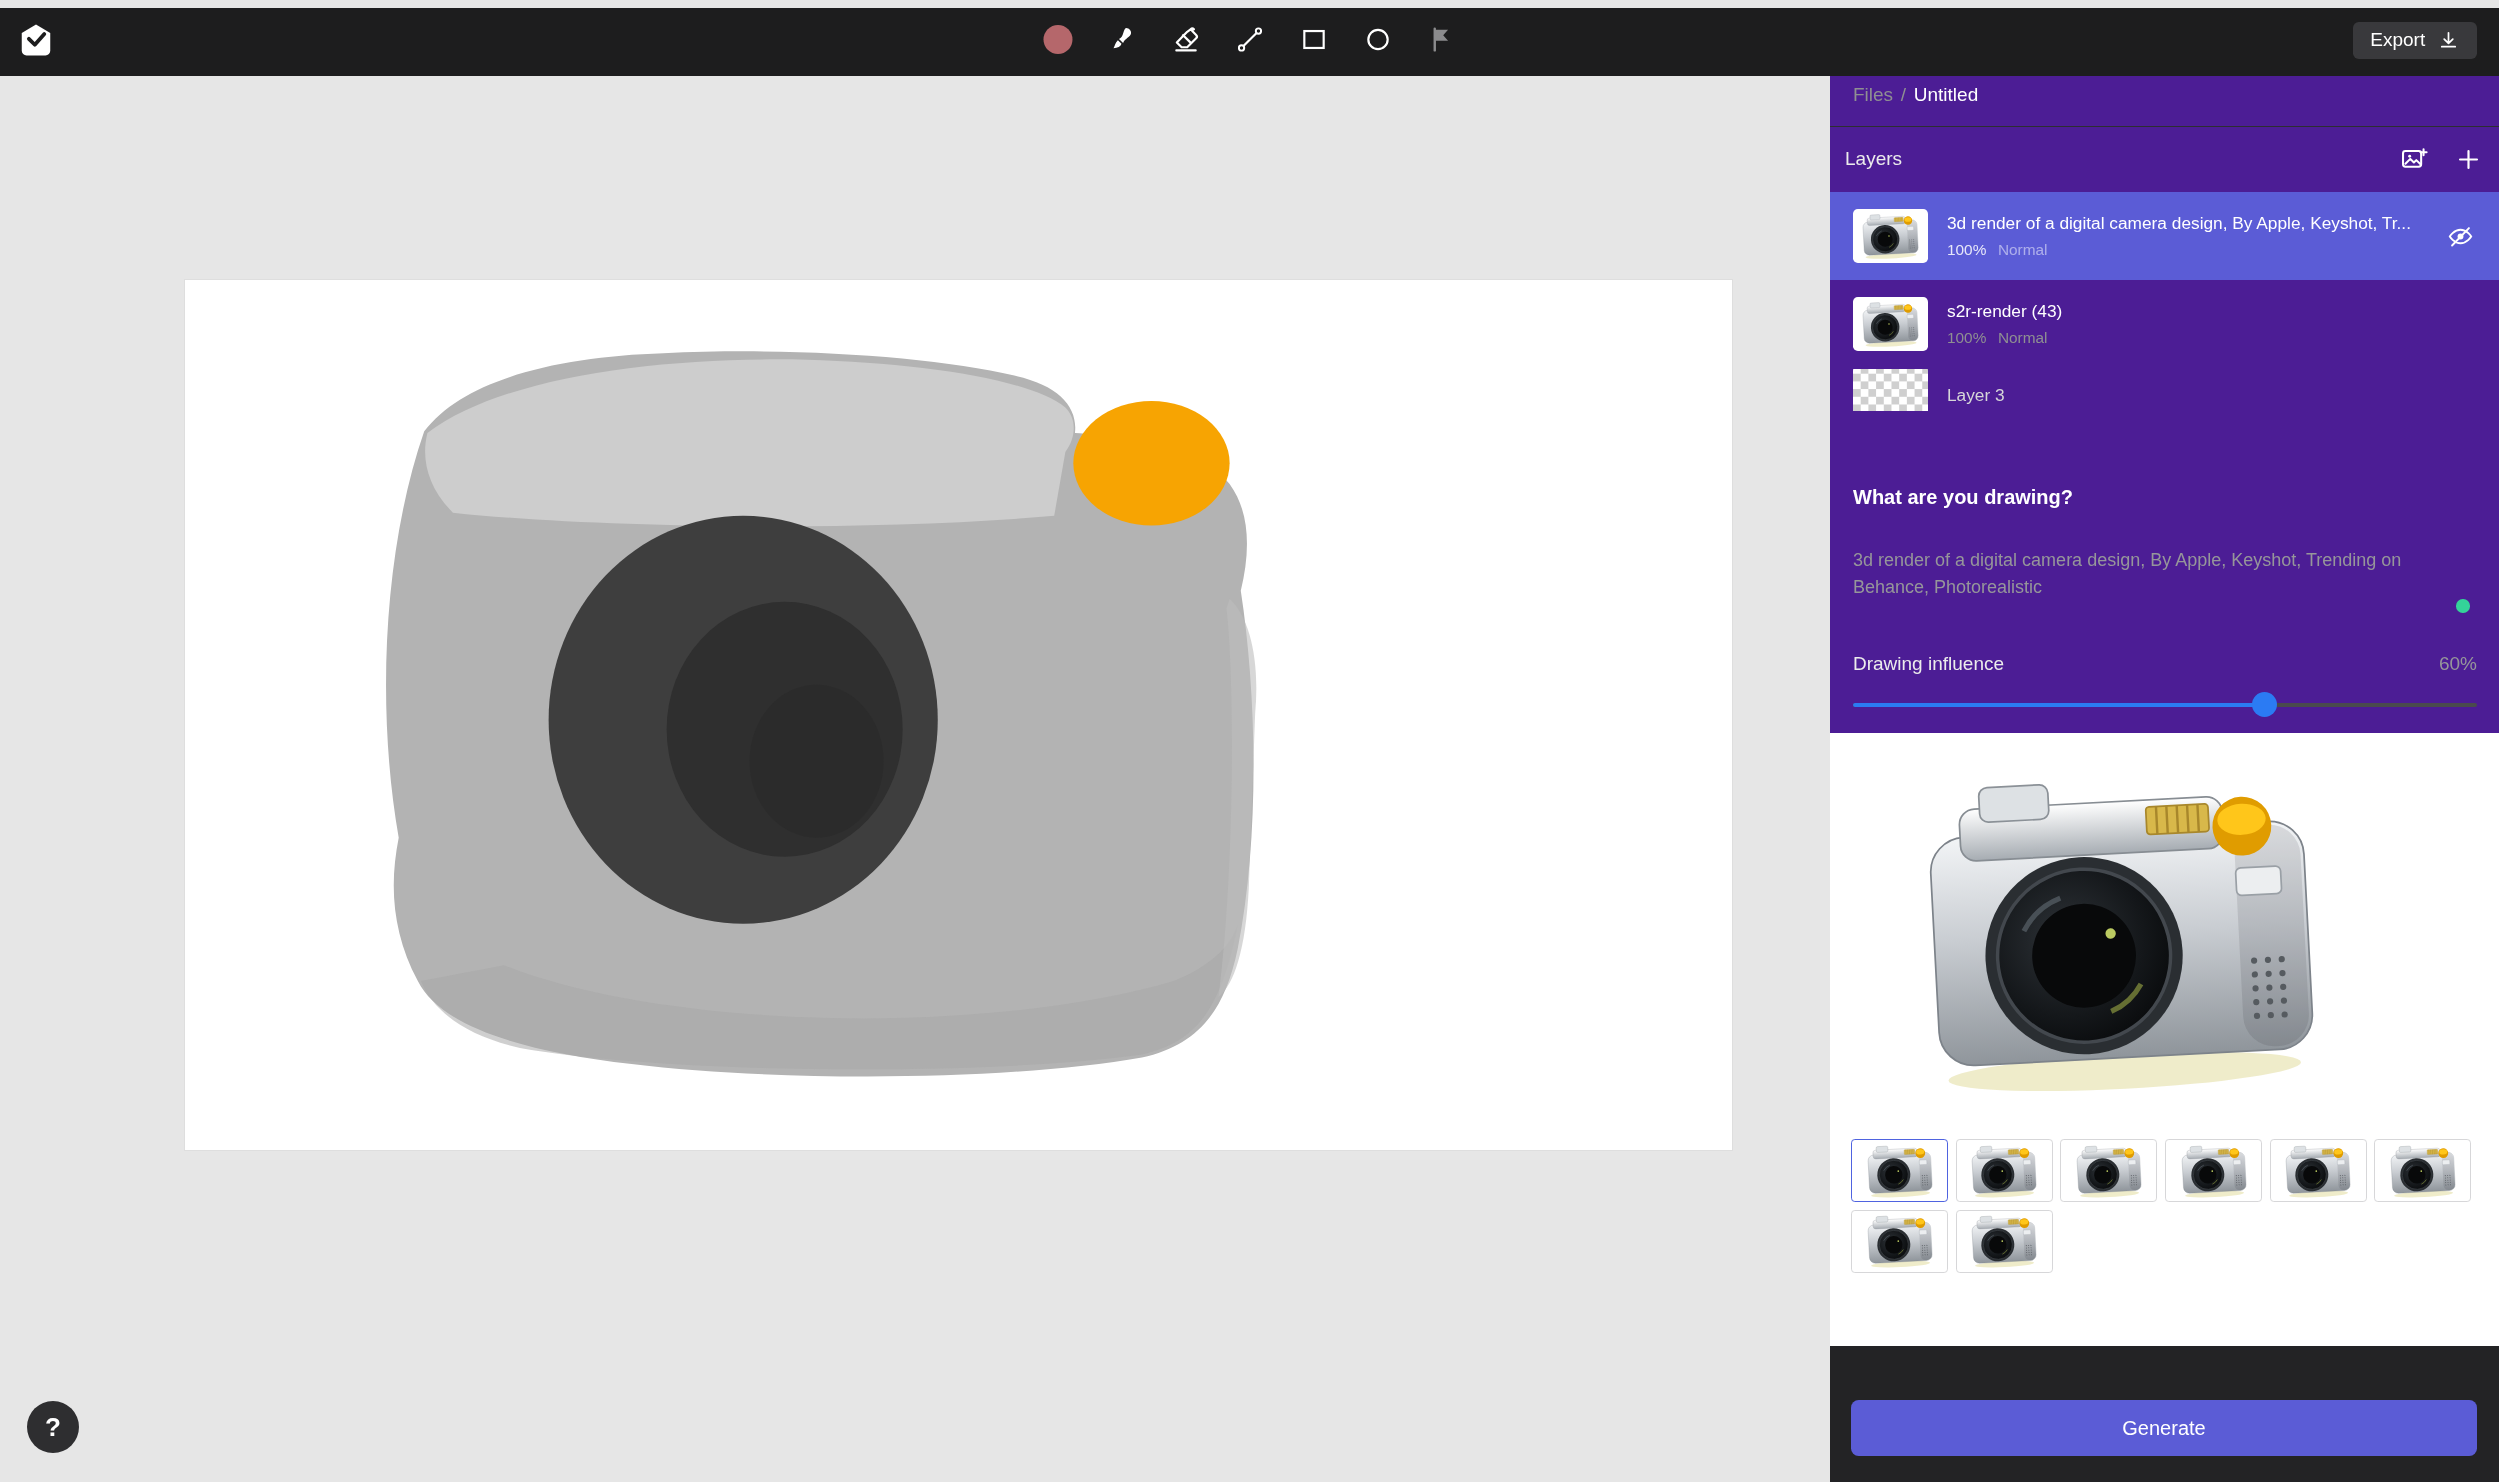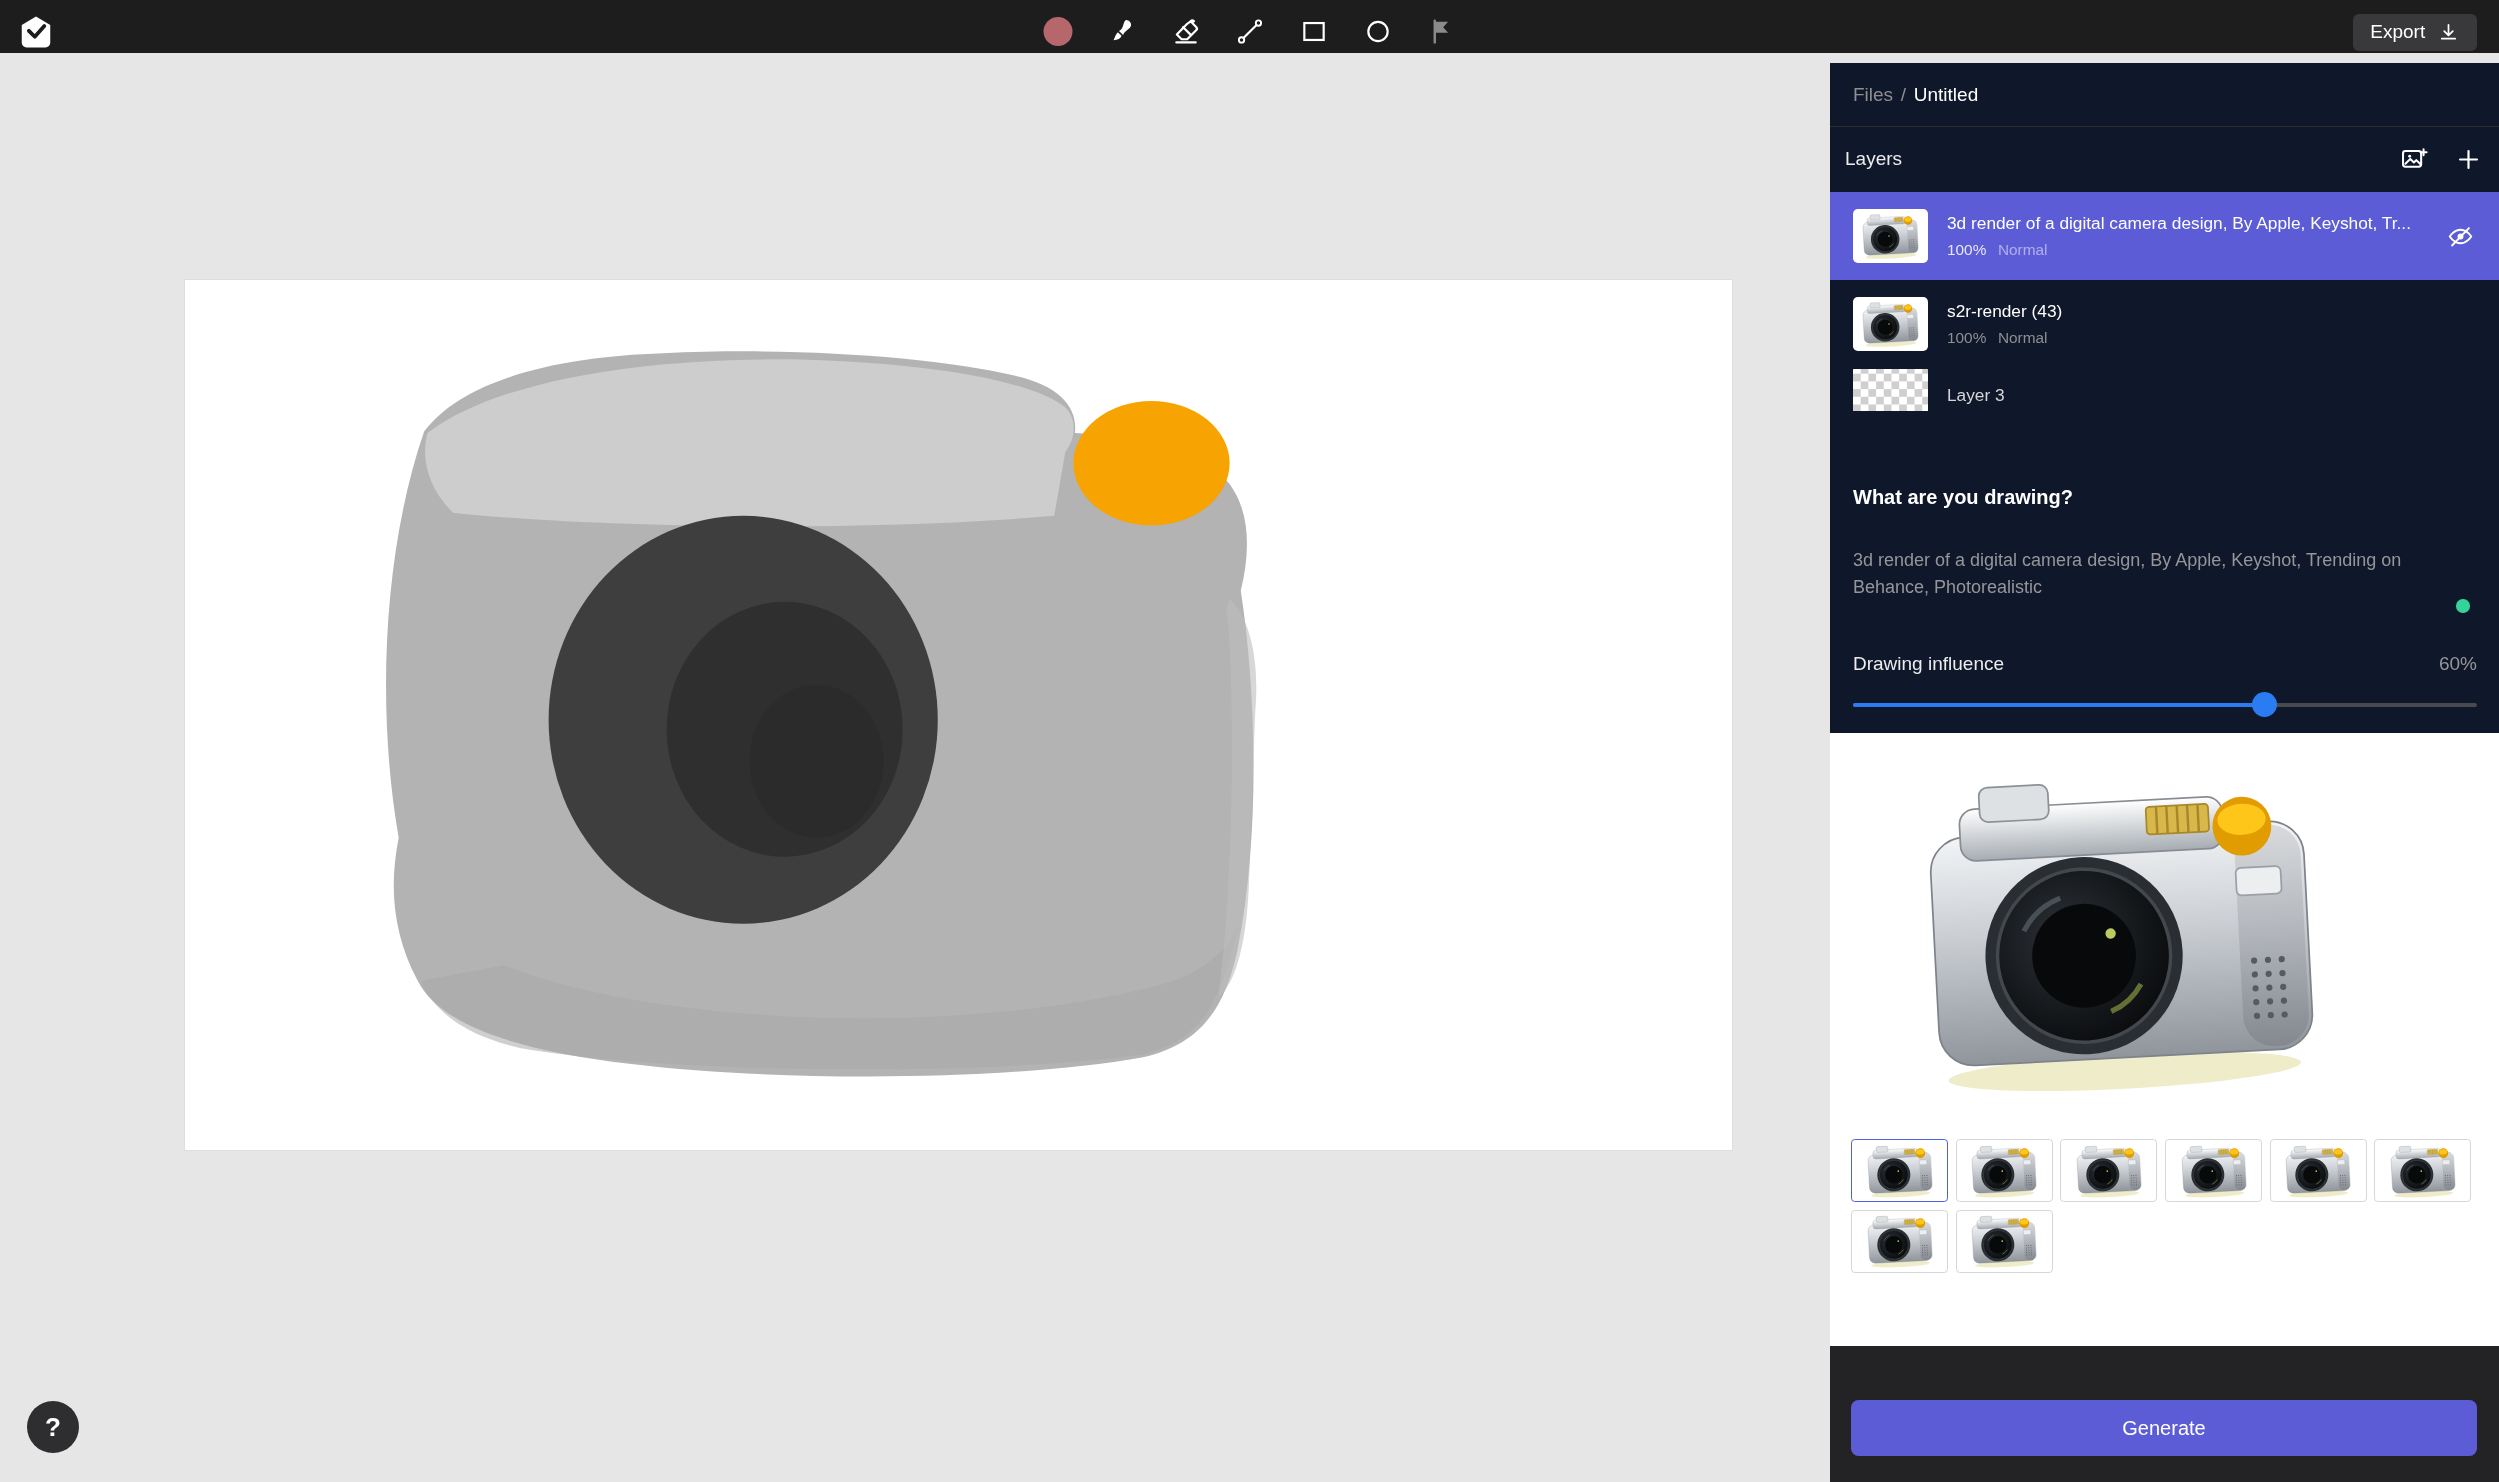--- a/index.html
+++ b/index.html
@@ -1,20 +1,20 @@
 <!DOCTYPE html>
 <html><head>
 <meta charset="utf-8">
 <style>
   * { box-sizing: border-box; margin: 0; padding: 0; }
   html,body { width:2500px; height:1483px; overflow:hidden; }
   body { font-family:"Liberation Sans", sans-serif; background:#e6e6e6; position:relative; }
 
   
-  .topbar { position:absolute; top:0; left:0; width:2500px; height:53px; background:#1d1d1e; z-index:30; }
+  .topbar { position:absolute; top:8px; left:0; width:2500px; height:68px; background:#1d1d1e; z-index:30; }
   .logo { position:absolute; left:17.3px; top:12.5px; width:38px; height:38px; cursor:pointer; }
   .tools { position:absolute; left:50%; top:0; height:63px; transform:translateX(-50%);
            display:flex; align-items:center; gap:29px; }
   .tool { width:35px; height:35px; display:flex; align-items:center; justify-content:center; border-radius:5.8px; cursor:pointer; }
   .tool svg { width:29px; height:29px; }
   .swatch { width:29px; height:29px; border-radius:50%; background:#b5676b; }
   .export-btn { position:absolute; right:23px; top:13.5px; height:37px; background:#39393c; border:none;
                 color:#fff; font-size:19px; font-family:inherit; border-radius:5.8px; display:flex;
                 align-items:center; gap:11.5px; padding:0 17.3px; cursor:pointer; }
   .export-btn svg { width:23px; height:23px; }
@@ -22,21 +22,21 @@
   
   .canvas-area { position:absolute; top:63px; left:0; width:1830px; height:1419px; background:#e6e6e6; }
   .canvas { position:absolute; left:185px; top:217px; width:1547px; height:870px; background:#ffffff;
             box-shadow:0 0 0 1px rgba(0,0,0,0.03); }
   .canvas svg { width:100%; height:100%; display:block; }
   .help-btn { position:absolute; left:27px; bottom:29px; width:52px; height:52px; border-radius:50%;
               background:#2e2e30; color:#fff; font-size:26px; font-weight:bold; display:flex;
               align-items:center; justify-content:center; cursor:pointer; }
 
   
-  .sidebar { position:absolute; top:63px; right:0; width:670px; height:1419px; background:#0f172a; color:#ececec; }
+  .sidebar { position:absolute; top:63px; right:0; width:670px; height:1419px; background:#4c1d95; color:#ececec; }
 
   .breadcrumb { position:absolute; top:0; left:0; right:0; height:64px; display:flex; align-items:center;
                 padding:0 23px; gap:7.7px; font-size:19px; border-bottom:1px solid #2e2e31; }
   .breadcrumb .dim { color:#8f8f92; cursor:pointer; }
   .breadcrumb .sep { color:#8f8f92; }
   .breadcrumb .cur { color:#ffffff; }
 
   .layers-header { position:absolute; top:64px; left:0; right:0; height:64px; display:flex; align-items:center;
                    padding:0 15px; font-size:19px; }
   .layers-header .spacer { flex:1; }

